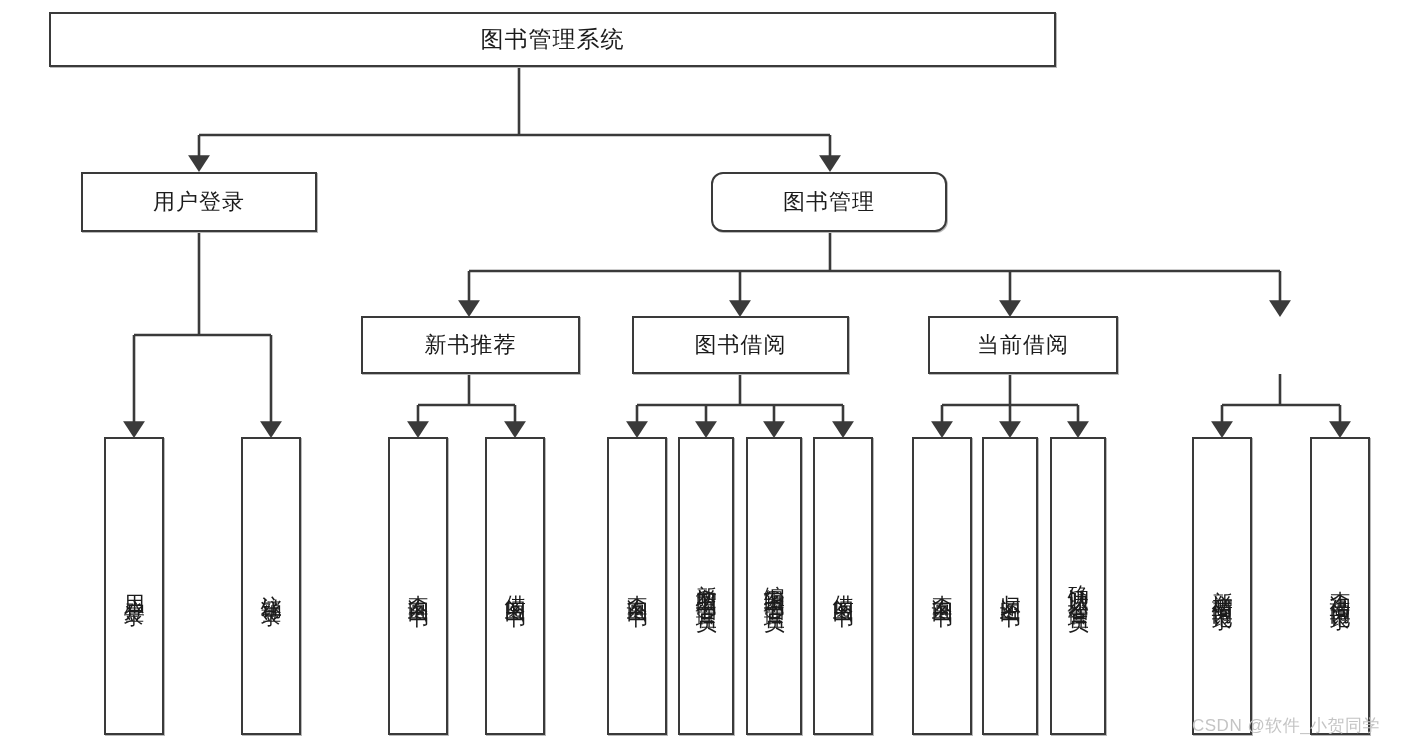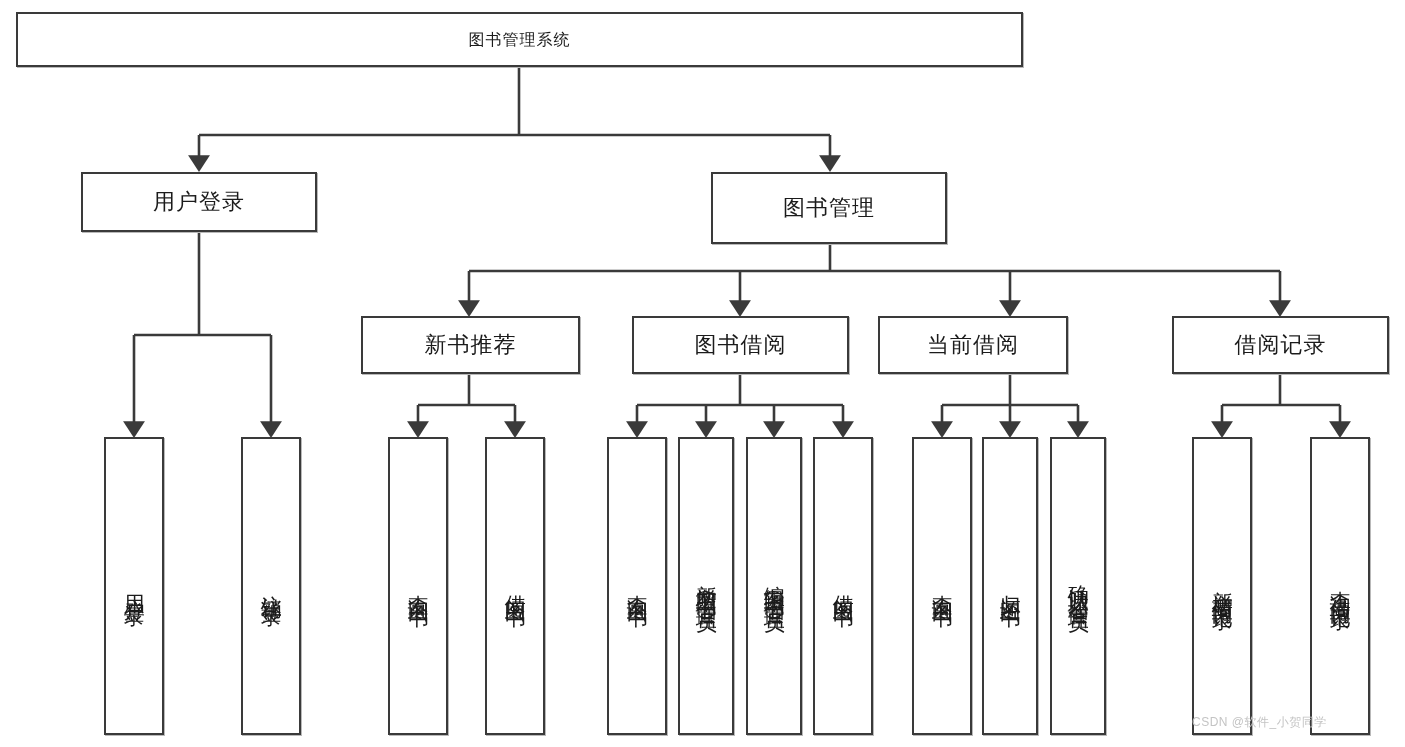--- a/index.html
+++ b/index.html
@@ -30,36 +30,36 @@
     justify-content: center;
     color: #1b1b1b;
     box-shadow: 1px 1px 0 #b9b9b9;
   }
   .node.h {
     font-size: 22px;
     letter-spacing: 1px;
     line-height: 1.2;
     text-align: center;
   }
-  .node.title-node { font-size: 16px; }
+  .node.title-node { font-size: 23px; margin-left: 33px; }
   .node.v {
     font-size: 21px;
     writing-mode: vertical-rl;
     text-orientation: upright;
     letter-spacing: 4px;
     line-height: 1.25;
     padding: 6px 0;
     align-items: center;
     justify-content: center;
     white-space: nowrap;
   }
   .watermark {
     position: absolute;
     color: #c4c4c4;
-    font-size: 12px;
+    font-size: 17px;
     letter-spacing: 0.5px;
     white-space: nowrap;
     user-select: none;
   }
 </style>
 </head>
 <body>
 
 <div id="canvas">
 
@@ -109,26 +109,25 @@
       <path d="M1280,374 L1280,405"></path>
       <path d="M1222,405 L1340,405"></path>
       <path d="M1222,405 L1222,427" marker-end="url(#ah)"></path>
       <path d="M1340,405 L1340,427" marker-end="url(#ah)"></path>
     </g>
   </svg>
 
   <div class="node h title-node" style="left:16px; top:12px; width:1007px; height:55px;">图书管理系统</div>
 
   <div class="node h" style="left:81px; top:172px; width:236px; height:60px;">用户登录</div>
-  <div class="node h" style="left:711px; top:172px; width:236px; height:72px;">图书管理</div>
+  <div class="node h" style="left:711px; top:172px; width:236px; height:60px;border-radius:12px;">图书管理</div>
 
   <div class="node h" style="left:361px; top:316px; width:219px; height:58px;">新书推荐</div>
   <div class="node h" style="left:632px; top:316px; width:217px; height:58px;text-align:center;">图书借阅</div>
-  <div class="node h" style="left:878px; top:316px; width:190px; height:58px;">当前借阅</div>
-  <div class="node h" style="left:1172px; top:316px; width:217px; height:58px;">借阅记录</div>
+  <div class="node h" style="left:928px; top:316px; width:190px; height:58px;">当前借阅</div>
 
   <div class="node v" style="left:104px; top:437px; width:60px; height:298px;">用户登录</div>
   <div class="node v" style="left:241px; top:437px; width:60px; height:298px;">注销登录</div>
 
   <div class="node v" style="left:388px; top:437px; width:60px; height:298px;">查询图书</div>
   <div class="node v" style="left:485px; top:437px; width:60px; height:298px;">借阅图书</div>
 
   <div class="node v" style="left:607px; top:437px; width:60px; height:298px;">查询图书</div>
   <div class="node v" style="left:678px; top:437px; width:56px; height:298px;">新增图书（管理员）</div>
   <div class="node v" style="left:746px; top:437px; width:56px; height:298px;">编辑图书（管理员）</div>

